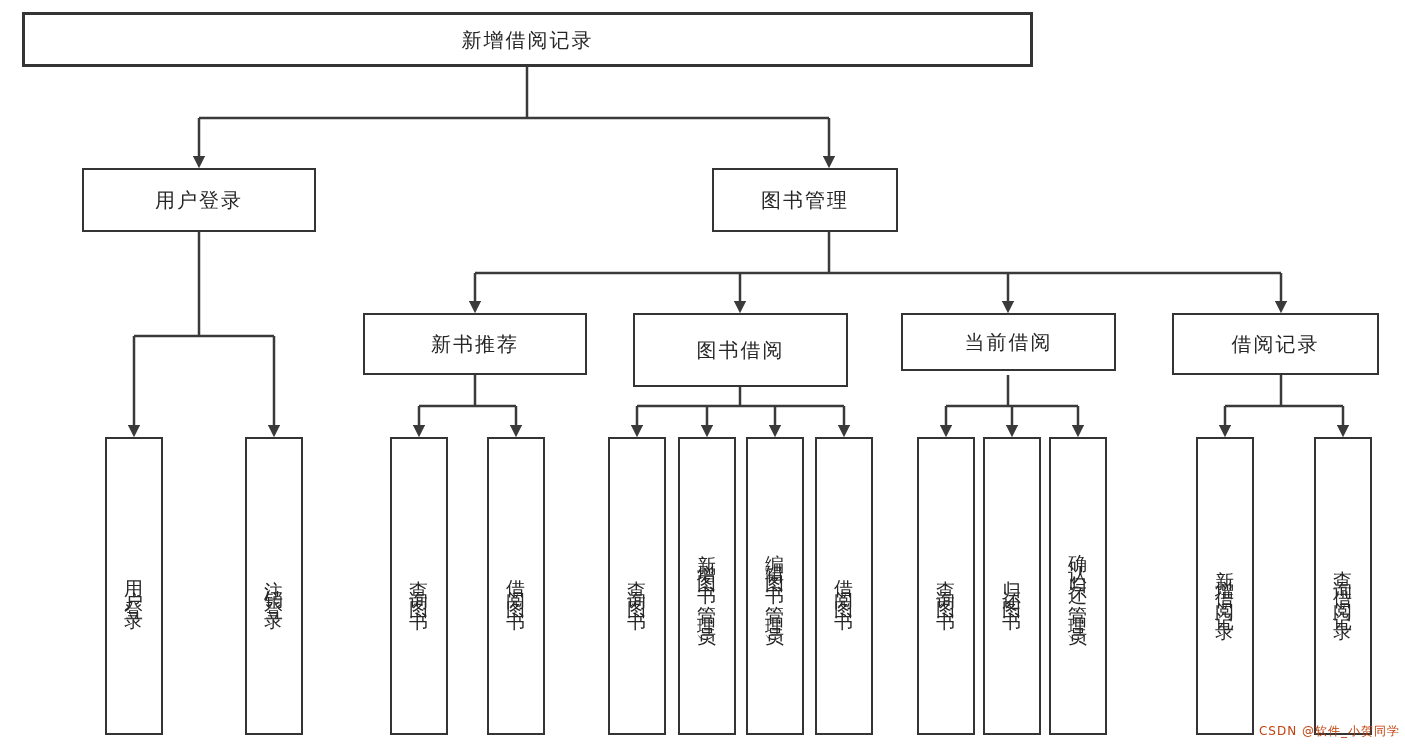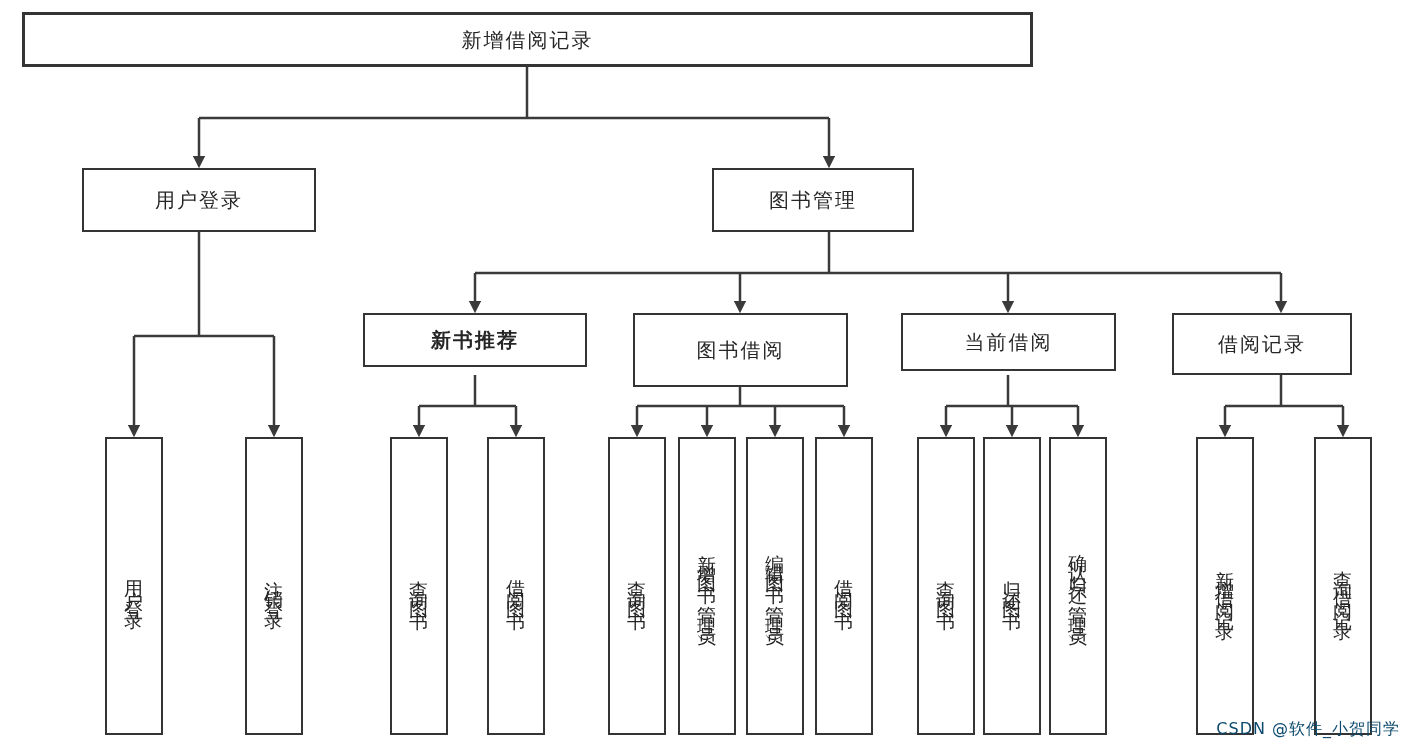--- a/index.html
+++ b/index.html
@@ -46,22 +46,22 @@
     writing-mode: vertical-rl;
     text-orientation: mixed;
     font-size: 19px;
     letter-spacing: 0.55em;
     white-space: normal;
   }
   #watermark {
     position: absolute;
     right: 5px;
     bottom: 7px;
-    font-size: 16px;
-    color: #0c4a6e;
+    font-size: 12px;
+    color: #c2410c;
     letter-spacing: 1px;
     z-index: 10;
   }
 </style>
 </head>
 <body>
 
 <div id="stage">
 
   <svg id="connectors" viewBox="0 0 1405 747" xmlns="http://www.w3.org/2000/svg">
@@ -112,34 +112,34 @@
     <line x1="1343" y1="406" x2="1343" y2="431" marker-end="url(#arrow)"></line>
   </svg>
 
   <div class="node root" style="left:22px; top:12px; width:1011px; height:55px;">
     <span class="label">新增借阅记录</span>
   </div>
 
   <div class="node" style="left:82px; top:168px; width:234px; height:64px;">
     <span class="label">用户登录</span>
   </div>
-  <div class="node" style="left:712px; top:168px; width:202px; height:64px;">
+  <div class="node" style="left:712px; top:168px; width:186px; height:64px;">
     <span class="label">图书管理</span>
   </div>
 
-  <div class="node" style="left:363px; top:313px; width:224px; height:54px;font-weight:bold;">
+  <div class="node" style="left:363px; top:313px; width:224px; height:62px;">
     <span class="label">新书推荐</span>
   </div>
   <div class="node" style="left:633px; top:313px; width:215px; height:74px;">
     <span class="label">图书借阅</span>
   </div>
   <div class="node" style="left:901px; top:313px; width:215px; height:58px;">
     <span class="label">当前借阅</span>
   </div>
-  <div class="node" style="left:1172px; top:313px; width:180px; height:62px;">
+  <div class="node" style="left:1172px; top:313px; width:207px; height:62px;">
     <span class="label">借阅记录</span>
   </div>
 
   <div class="node tall" style="left:105px;">
     <span class="label vert">用户登录</span>
   </div>
   <div class="node tall" style="left:245px;">
     <span class="label vert">注销登录</span>
   </div>
 

